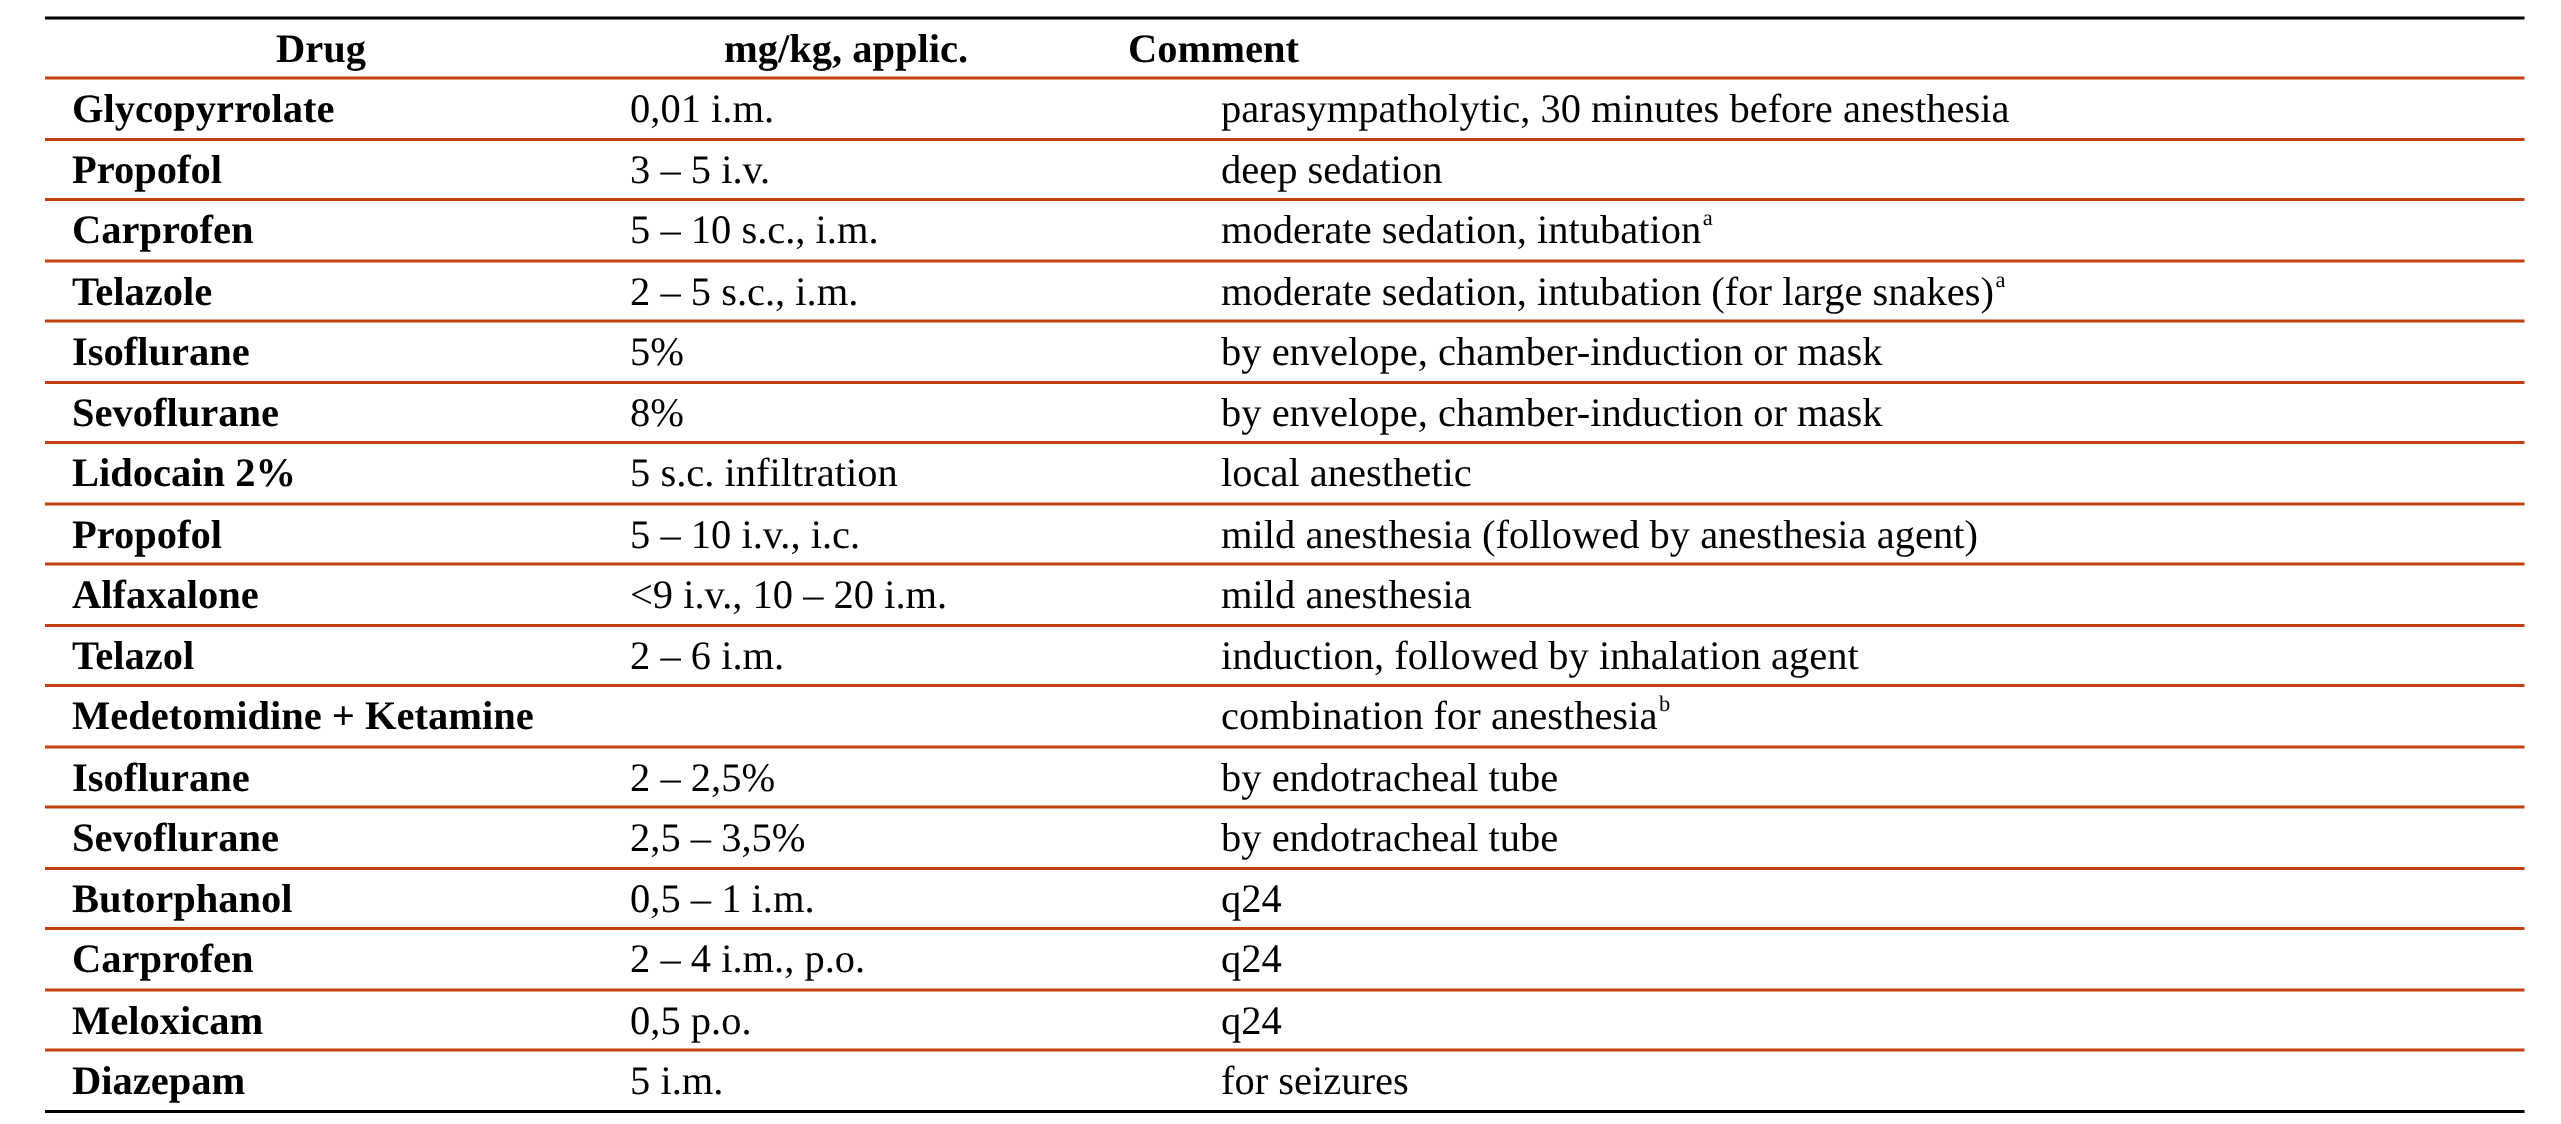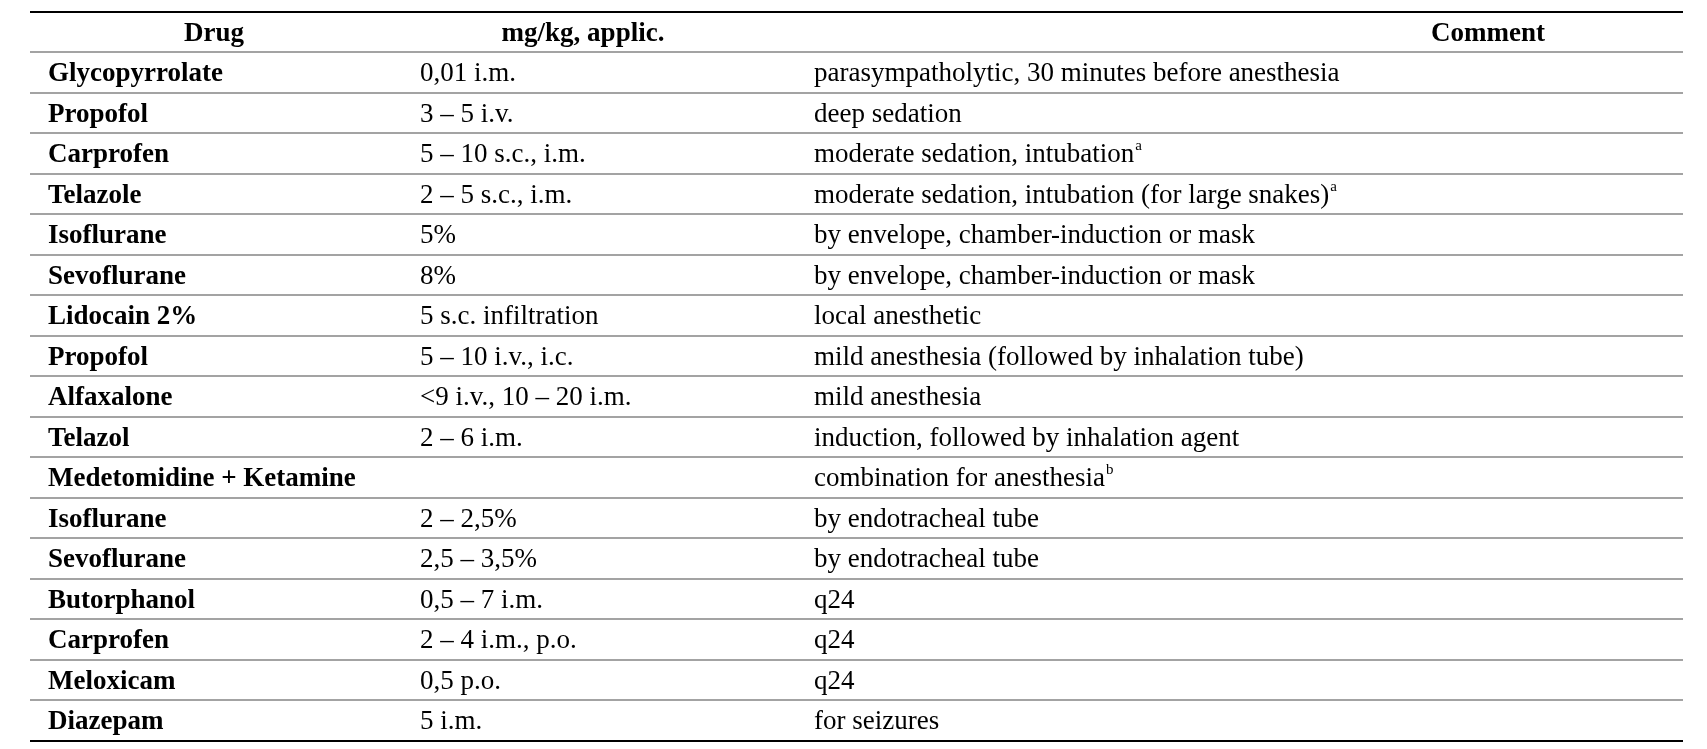--- a/index.html
+++ b/index.html
@@ -19,21 +19,21 @@
       position: absolute;
       left: 30px;
       top: 11px;
       width: 1653px;
       border-top: 2px solid #000;
       border-bottom: 2px solid #000;
     }
     .row {
       position: relative;
       height: 38.5px;
-      border-bottom: 2px solid #a3a3a3;
+      border-bottom: 2px solid #c2410c;
       font-size: 27px;
       line-height: 38.5px;
       white-space: nowrap;
     }
     .row:last-child {
       border-bottom: none;
     }
     .header {
       height: 38px;
       line-height: 38px;
@@ -42,22 +42,22 @@
     }
     .cell {
       position: absolute;
       top: 0;
       height: 100%;
     }
     .c1 { left: 18px; font-weight: bold; }
     .c2 { left: 390px; }
     .c3 { left: 784px; }
     .header .h1 { left: 0; width: 368px; text-align: center; }
-    .header .h2 { left: 376px; width: 354px; text-align: center; }
-    .header .h3 { left: 722px; width: 793px; text-align: right; }
+    .header .h2 { left: 357px; width: 354px; text-align: center; }
+    .header .h3 { left: 722px; width: 793px; text-align: left; }
     sup {
       font-size: 15px;
       line-height: 0;
       vertical-align: 12px;
       margin-left: 1px;
     }
   </style>
 </head>
 <body>
 
@@ -99,21 +99,21 @@
         <span class="cell c3"><span>by envelope, chamber-induction or mask</span><sup></sup></span>
       </div>
       <div class="row">
         <span class="cell c1"><span>Lidocain 2%</span></span>
         <span class="cell c2"><span>5 s.c. infiltration</span><sup></sup></span>
         <span class="cell c3"><span>local anesthetic</span><sup></sup></span>
       </div>
       <div class="row">
         <span class="cell c1"><span>Propofol</span></span>
         <span class="cell c2"><span>5 – 10 i.v., i.c.</span><sup></sup></span>
-        <span class="cell c3"><span>mild anesthesia (followed by inhalation tube)</span><sup></sup></span>
+        <span class="cell c3"><span>mild anesthesia (followed by anesthesia agent)</span><sup></sup></span>
       </div>
       <div class="row">
         <span class="cell c1"><span>Alfaxalone</span></span>
         <span class="cell c2"><span>&lt;9 i.v., 10 – 20 i.m.</span><sup></sup></span>
         <span class="cell c3"><span>mild anesthesia</span><sup></sup></span>
       </div>
       <div class="row">
         <span class="cell c1"><span>Telazol</span></span>
         <span class="cell c2"><span>2 – 6 i.m.</span><sup></sup></span>
         <span class="cell c3"><span>induction, followed by inhalation agent</span><sup></sup></span>
@@ -127,21 +127,21 @@
         <span class="cell c2"><span>2 – 2,5%</span><sup></sup></span>
         <span class="cell c3"><span>by endotracheal tube</span><sup></sup></span>
       </div>
       <div class="row">
         <span class="cell c1"><span>Sevoflurane</span></span>
         <span class="cell c2"><span>2,5 – 3,5%</span><sup></sup></span>
         <span class="cell c3"><span>by endotracheal tube</span><sup></sup></span>
       </div>
       <div class="row">
         <span class="cell c1"><span>Butorphanol</span></span>
-        <span class="cell c2"><span>0,5 – 7 i.m.</span><sup></sup></span>
+        <span class="cell c2"><span>0,5 – 1 i.m.</span><sup></sup></span>
         <span class="cell c3"><span>q24</span><sup></sup></span>
       </div>
       <div class="row">
         <span class="cell c1"><span>Carprofen</span></span>
         <span class="cell c2"><span>2 – 4 i.m., p.o.</span><sup></sup></span>
         <span class="cell c3"><span>q24</span><sup></sup></span>
       </div>
       <div class="row">
         <span class="cell c1"><span>Meloxicam</span></span>
         <span class="cell c2"><span>0,5 p.o.</span><sup></sup></span>

